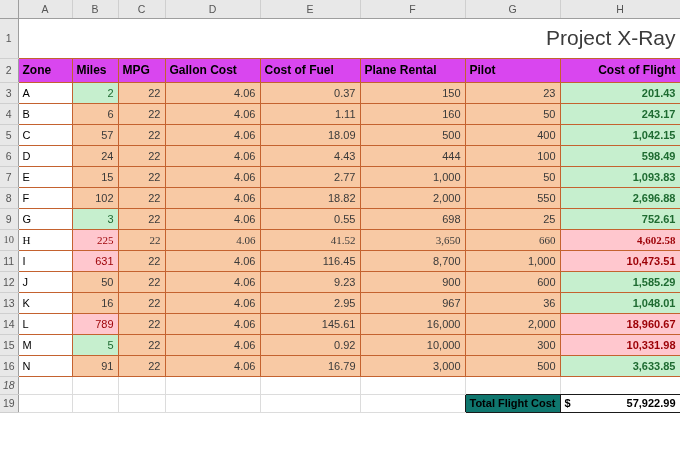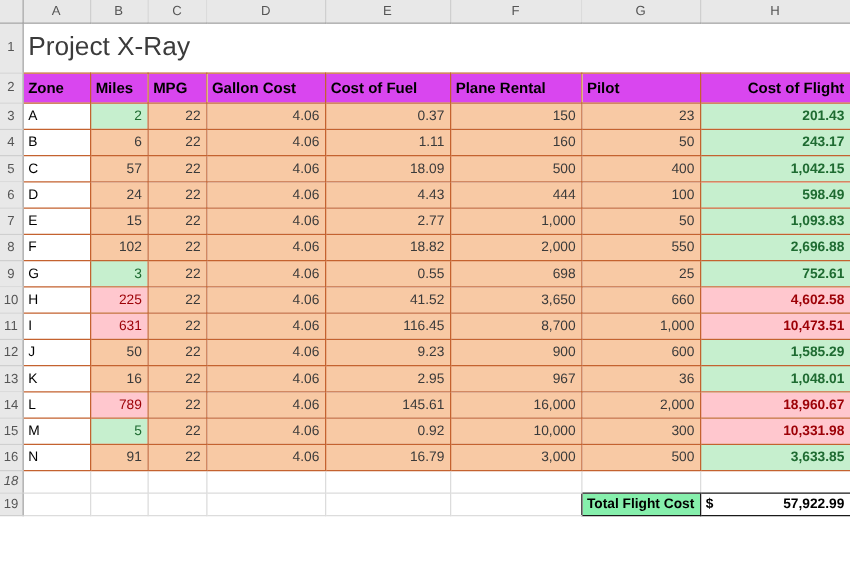--- a/index.html
+++ b/index.html
@@ -15,34 +15,34 @@
   .corner{background:#E8E8E8;border-right:1px solid #9E9E9E;border-bottom:1px solid #9E9E9E;}
   .hdr{background:#E8E8E8;color:#555;font-size:10.5px;text-align:center;
        border-right:1px solid #CFCFCF;border-bottom:1px solid #9E9E9E;padding:0;}
   .gutter{background:#E8E8E8;color:#555;font-size:10.5px;text-align:center;
        border-right:1px solid #9E9E9E;border-bottom:1px solid #CFCFCF;padding:0;}
   
   .cell-empty{border-right:1px solid #DCDCDC;border-bottom:1px solid #DCDCDC;background:#fff;}
   .bb-black{border-bottom:1px solid #1a1a1a;}
   .br-black{border-right:1px solid #1a1a1a;}
   
-  .title-cell{background:#fff;text-align:left;font-size:21px;color:#3B3B3B;
+  .title-cell{background:#fff;text-align:right;font-size:21px;color:#3B3B3B;
        border-right:1px solid #DCDCDC;}
   
   .head-cell{background:#d946ef;font-weight:700;font-size:12px;color:#000;
        border:1px solid var(--grid-border);}
   
   .zone-cell{background:#fff;color:#000;border:1px solid var(--grid-border);}
   .c-orange{background:var(--fill-orange);color:#3a3a3a;border:1px solid var(--grid-border);}
   .c-green{background:var(--fill-green);color:var(--text-green);border:1px solid var(--grid-border);}
   .c-pink{background:var(--fill-pink);color:var(--text-red);border:1px solid var(--grid-border);}
   .num{text-align:right;}
   .flight{font-weight:700;}
   
-  .total-label{background:#86efac;font-weight:700;color:#000;
+  .total-label{background:#0f766e;font-weight:700;color:#000;
        border:1px solid #1a1a1a;}
   .total-value{background:#fff;font-weight:700;color:#000;
        border:1px solid #1a1a1a;padding:0 4px;}
   .total-value .inner{display:flex;justify-content:space-between;align-items:center;}
 </style>
 </head>
 <body>
 
 <div class="sheet-wrap">
   <table id="sheet">
@@ -156,21 +156,21 @@
           <td class="gutter">9</td>
           <td class="zone-cell">G</td>
           <td class="num c-green">3</td>
           <td class="num c-orange">22</td>
           <td class="num c-orange">4.06</td>
           <td class="num c-orange">0.55</td>
           <td class="num c-orange">698</td>
           <td class="num c-orange">25</td>
           <td class="num flight c-green">752.61</td>
         </tr>
-        <tr style="height: 21px;">
+        <tr style="height: 21px; font-family: Liberation Serif, serif;">
           <td class="gutter">10</td>
           <td class="zone-cell">H</td>
           <td class="num c-pink">225</td>
           <td class="num c-orange">22</td>
           <td class="num c-orange">4.06</td>
           <td class="num c-orange">41.52</td>
           <td class="num c-orange">3,650</td>
           <td class="num c-orange">660</td>
           <td class="num flight c-pink">4,602.58</td>
         </tr>

